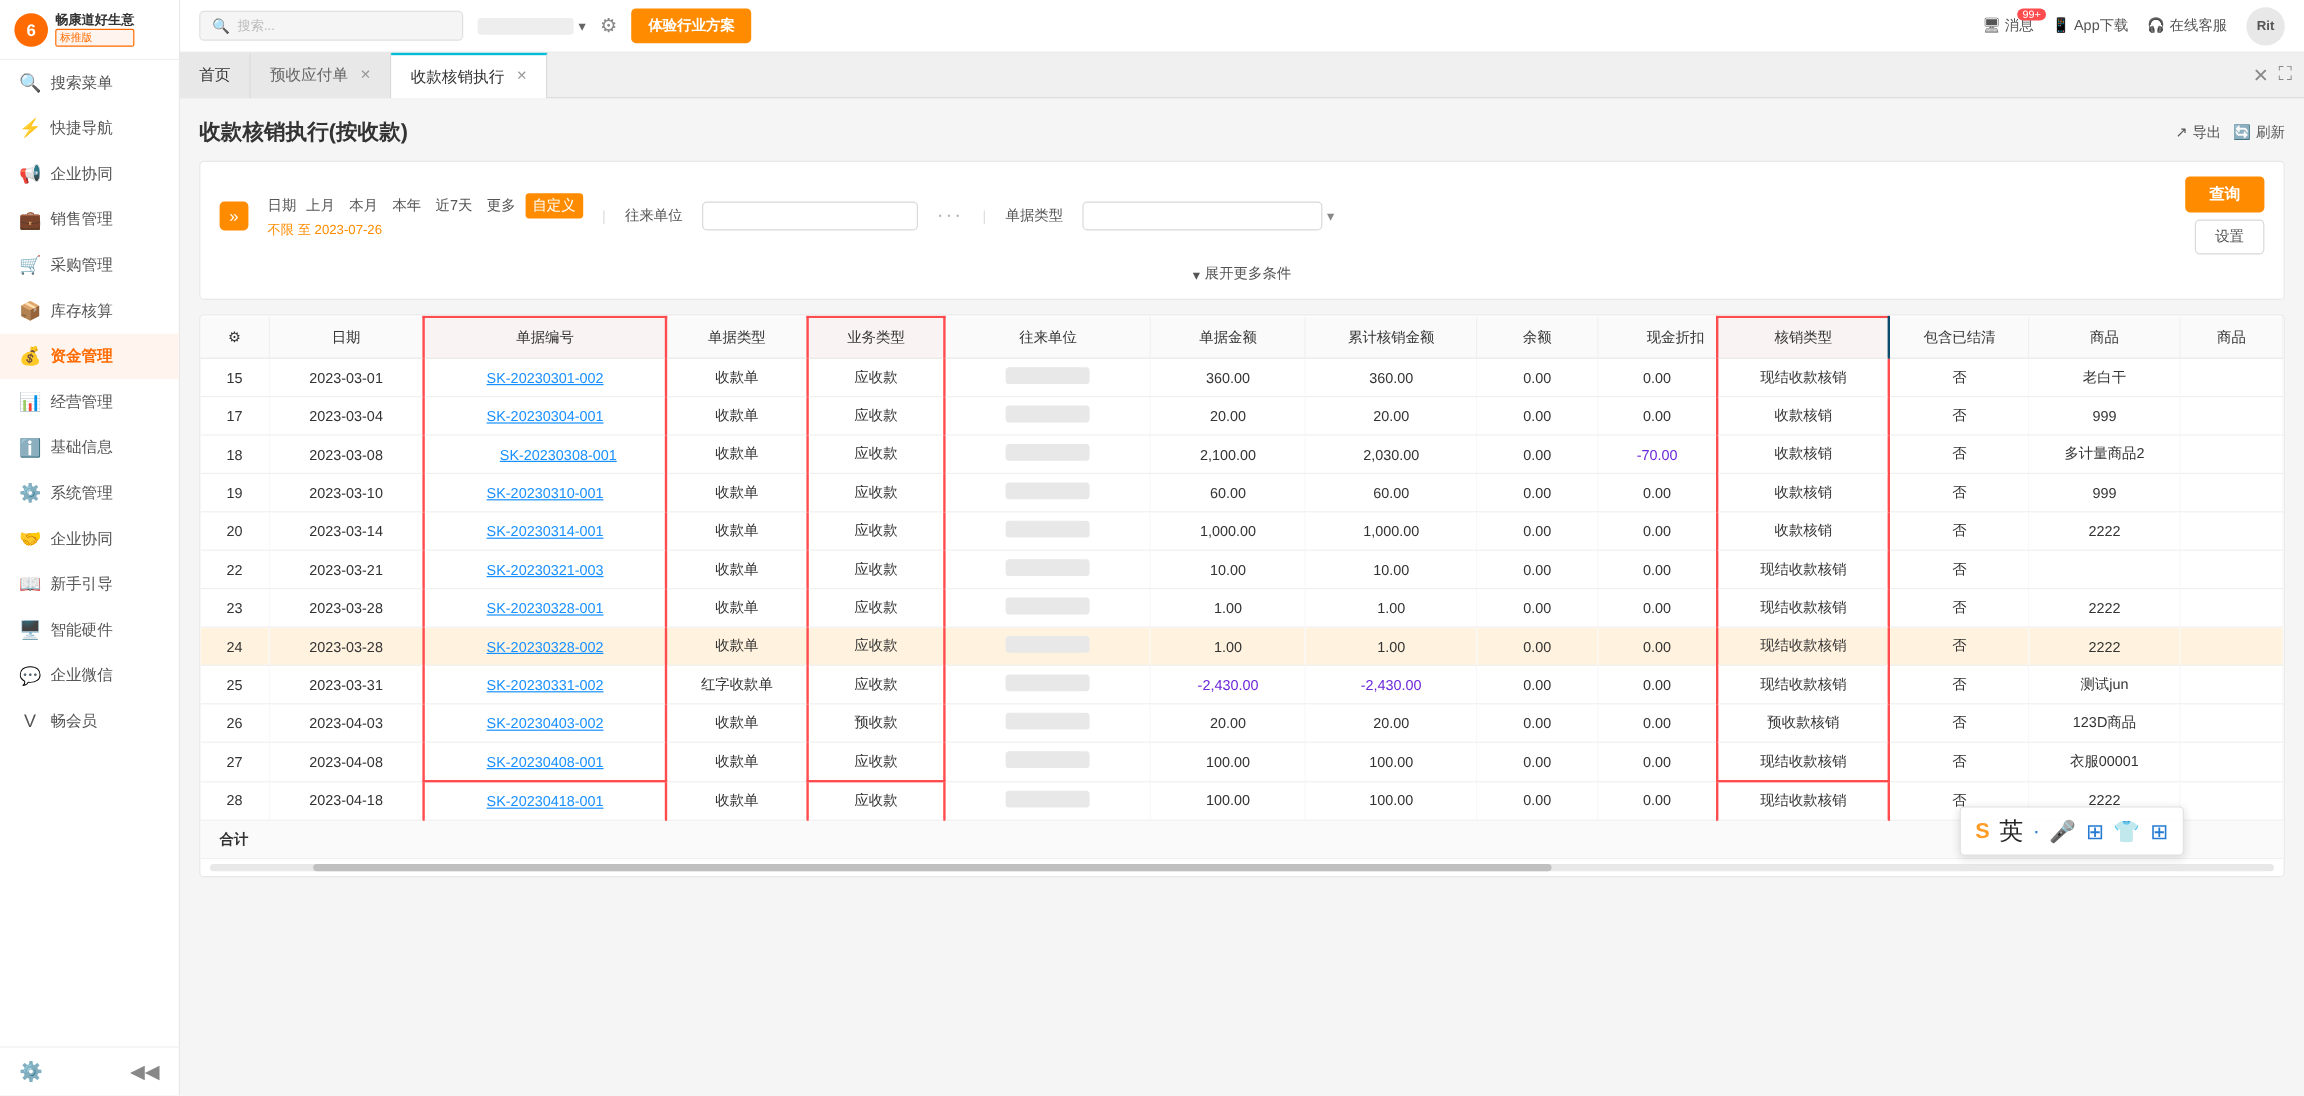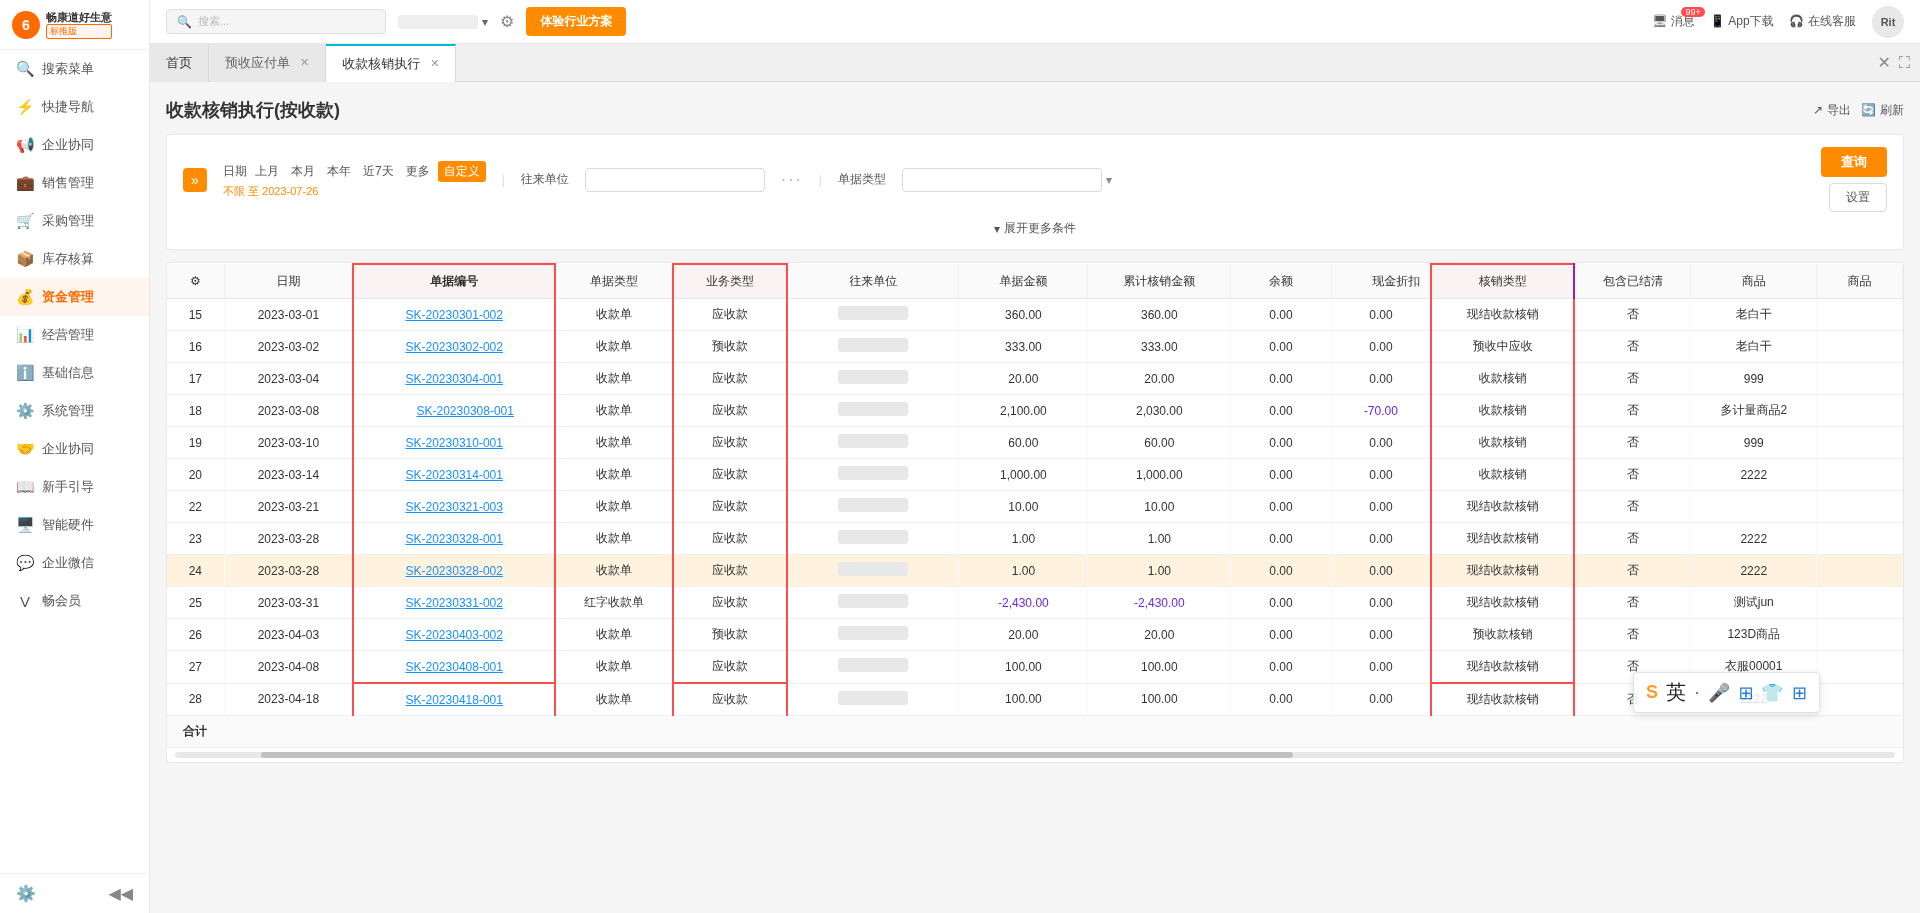--- a/index.html
+++ b/index.html
@@ -78,21 +78,21 @@
     
     .watermark { position: fixed; right: 100px; bottom: 200px; opacity: 0.85; pointer-events: none; z-index: 100; }
 
     .filter-date-section { display: flex; flex-direction: column; }
     .filter-date-row { display: flex; align-items: center; gap: 4px; }
 
     .dots-sep { color: #aaa; font-size: 16px; letter-spacing: 2px; }
 
     th.col-sno { width: 40px; }
     th.col-date { width: 90px; }
-    th.col-docno { width: 140px; font-weight: bold; }
+    th.col-docno { width: 140px; }
     th.col-doctype { width: 80px; }
     th.col-biztype { width: 80px; }
     th.col-partner { width: 120px; }
     th.col-amount { width: 90px; }
     th.col-cumverify { width: 100px; }
     th.col-balance { width: 70px; }
     th.col-cashdiscount { width: 70px; text-align: right; }
     th.col-verifytype { width: 100px; }
     th.col-includedc { width: 80px; }
     th.col-goods { width: 80px; }
@@ -301,55 +301,39 @@
               <th class="col-sno header-settings">⚙</th>
               <th class="col-date">日期</th>
               <th class="col-docno th-highlighted" style="border-left:2px solid #ff4d4f; border-right:2px solid #ff4d4f; border-top:2px solid #ff4d4f;">单据编号</th>
               <th class="col-doctype">单据类型</th>
               <th class="col-biztype th-highlighted" style="border-left:2px solid #ff4d4f; border-right:2px solid #ff4d4f; border-top:2px solid #ff4d4f;">业务类型</th>
               <th class="col-partner">往来单位</th>
               <th class="col-amount">单据金额</th>
               <th class="col-cumverify">累计核销金额</th>
               <th class="col-balance">余额</th>
               <th class="col-cashdiscount">现金折扣</th>
-              <th class="col-verifytype th-highlighted" style="border-left:2px solid #ff4d4f; border-right:2px solid #a21caf; border-top:2px solid #ff4d4f;">核销类型</th>
+              <th class="col-verifytype th-highlighted" style="border-left:2px solid #ff4d4f; border-right:2px solid #0c4a6e; border-top:2px solid #ff4d4f;">核销类型</th>
               <th class="col-includedc">包含已结清</th>
               <th class="col-goods">商品</th>
               <th class="col-goods2">商品</th>
             </tr>
           </thead>
           <tbody id="table-body">
           <tr>
       <td>15</td>
       <td>2023-03-01</td>
       <td style="border-left:2px solid #ff4d4f; border-right:2px solid #ff4d4f;"><span class="link-cell">SK-20230301-002</span></td>
       <td>收款单</td>
       <td style="border-left:2px solid #ff4d4f; border-right:2px solid #ff4d4f;">应收款</td>
       <td><span class="blurred"></span></td>
       <td>360.00</td>
       <td>360.00</td>
       <td>0.00</td>
       <td>0.00</td>
       <td style="border-left:2px solid #ff4d4f; border-right:2px solid #ff4d4f;">现结收款核销</td>
-      <td>否</td>
-      <td>老白干</td>
-      <td></td>
-    </tr>
-              <tr>
-      <td>16</td>
-      <td>2023-03-02</td>
-      <td style="border-left:2px solid #ff4d4f; border-right:2px solid #ff4d4f;"><span class="link-cell">SK-20230302-002</span></td>
-      <td>收款单</td>
-      <td style="border-left:2px solid #ff4d4f; border-right:2px solid #ff4d4f;">预收款</td>
-      <td><span class="blurred"></span></td>
-      <td>333.00</td>
-      <td>333.00</td>
-      <td>0.00</td>
-      <td>0.00</td>
-      <td style="border-left:2px solid #ff4d4f; border-right:2px solid #ff4d4f;">预收中应收</td>
       <td>否</td>
       <td>老白干</td>
       <td></td>
     </tr>
               <tr>
       <td>17</td>
       <td>2023-03-04</td>
       <td style="border-left:2px solid #ff4d4f; border-right:2px solid #ff4d4f;"><span class="link-cell">SK-20230304-001</span></td>
       <td>收款单</td>
       <td style="border-left:2px solid #ff4d4f; border-right:2px solid #ff4d4f;">应收款</td>

